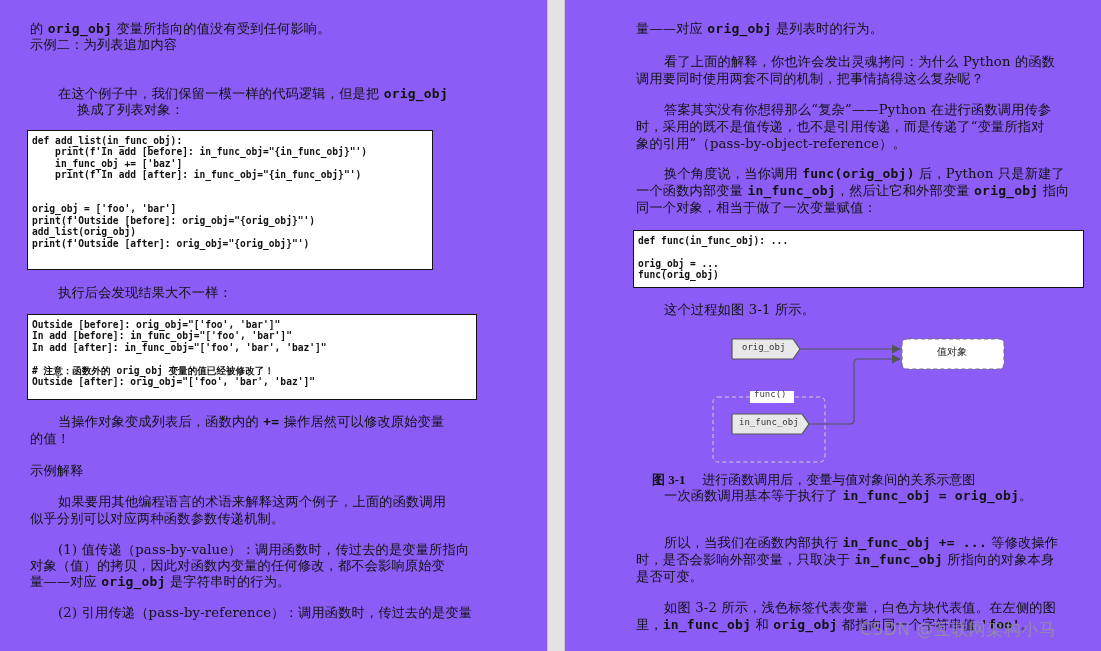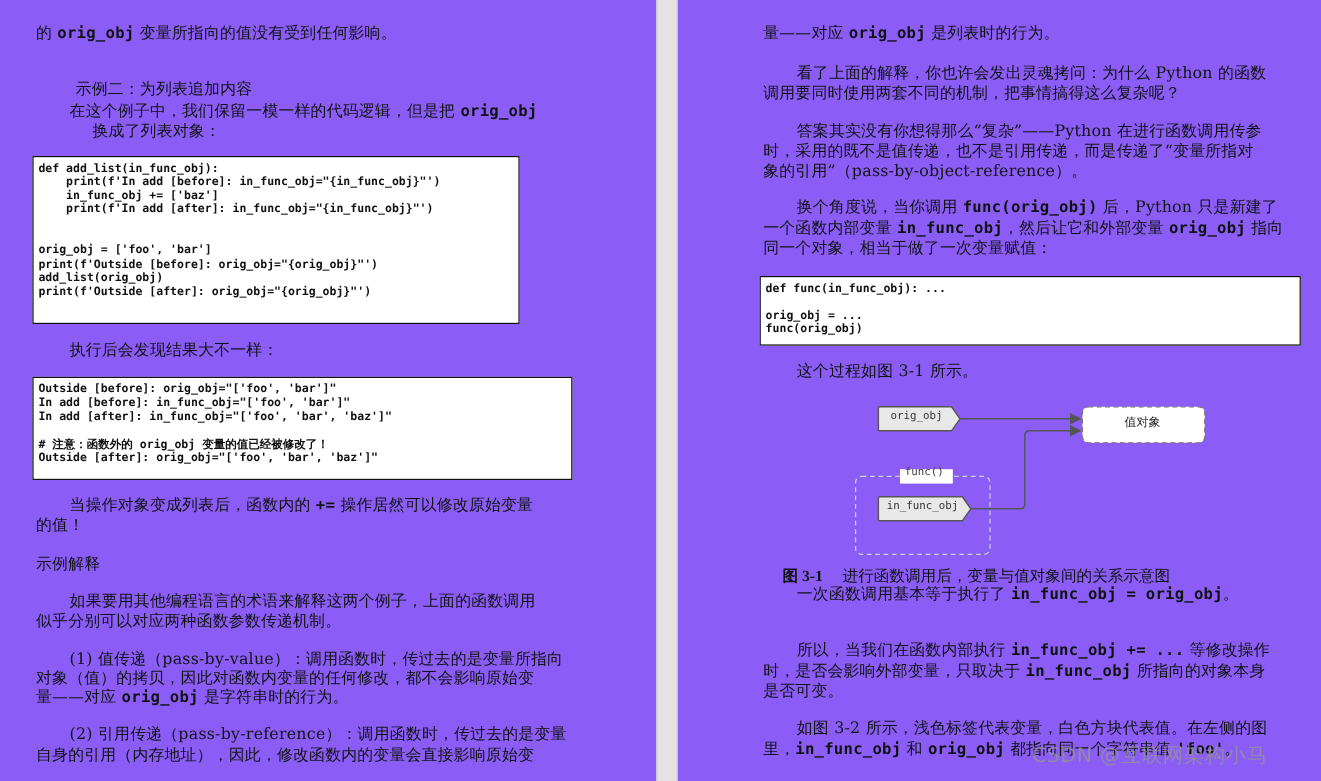--- a/index.html
+++ b/index.html
@@ -24,21 +24,21 @@
 </style>
 </head>
 <body>
 
 <div class="page page-left">
 
   <div class="p" style="left:30px; top:19px;">
     <span>的 </span><code>orig_obj</code><span> 变量所指向的值没有受到任何影响。</span>
   </div>
 
-  <div class="p" style="left:30px; top:65px;margin-left:33px;">示例二：为列表追加内容</div>
+  <div class="p" style="left:30px; top:35px;">示例二：为列表追加内容</div>
 
   <div class="p" style="left:58px; top:84px;">
     <span>在这个例子中，我们保留一模一样的代码逻辑，但是把 </span><code>orig_obj</code>
   </div>
   <div class="p" style="left:30px; top:100px;margin-left:47px;">换成了列表对象：</div>
 
   <div class="code-box" style="left:27px; top:130px; width:406px; height:140px;">
     <pre id="cb1">def add_list(in_func_obj):
     print(f'In add [before]: in_func_obj="{in_func_obj}"')
     in_func_obj += ['baz']
@@ -72,21 +72,20 @@
   <div class="p" style="left:58px; top:492px;">如果要用其他编程语言的术语来解释这两个例子，上面的函数调用</div>
   <div class="p" style="left:30px; top:509px;">似乎分别可以对应两种函数参数传递机制。</div>
 
   <div class="p" style="left:58px; top:540px;">(1) 值传递（pass-by-value）：调用函数时，传过去的是变量所指向</div>
   <div class="p" style="left:30px; top:556px;">对象（值）的拷贝，因此对函数内变量的任何修改，都不会影响原始变</div>
   <div class="p" style="left:30px; top:572px;">
     <span>量——对应 </span><code>orig_obj</code><span> 是字符串时的行为。</span>
   </div>
 
   <div class="p" style="left:58px; top:603px;">(2) 引用传递（pass-by-reference）：调用函数时，传过去的是变量</div>
-  <div class="p" style="left:30px; top:620px;">自身的引用（内存地址），因此，修改函数内的变量会直接影响原始变</div>
 </div>
 
 <div class="gutter"></div>
 
 <div class="page page-right"></div>
 
 <div class="p" style="left:636px; top:19px;">
   <span>量——对应 </span><code>orig_obj</code><span> 是列表时的行为。</span>
 </div>
 

